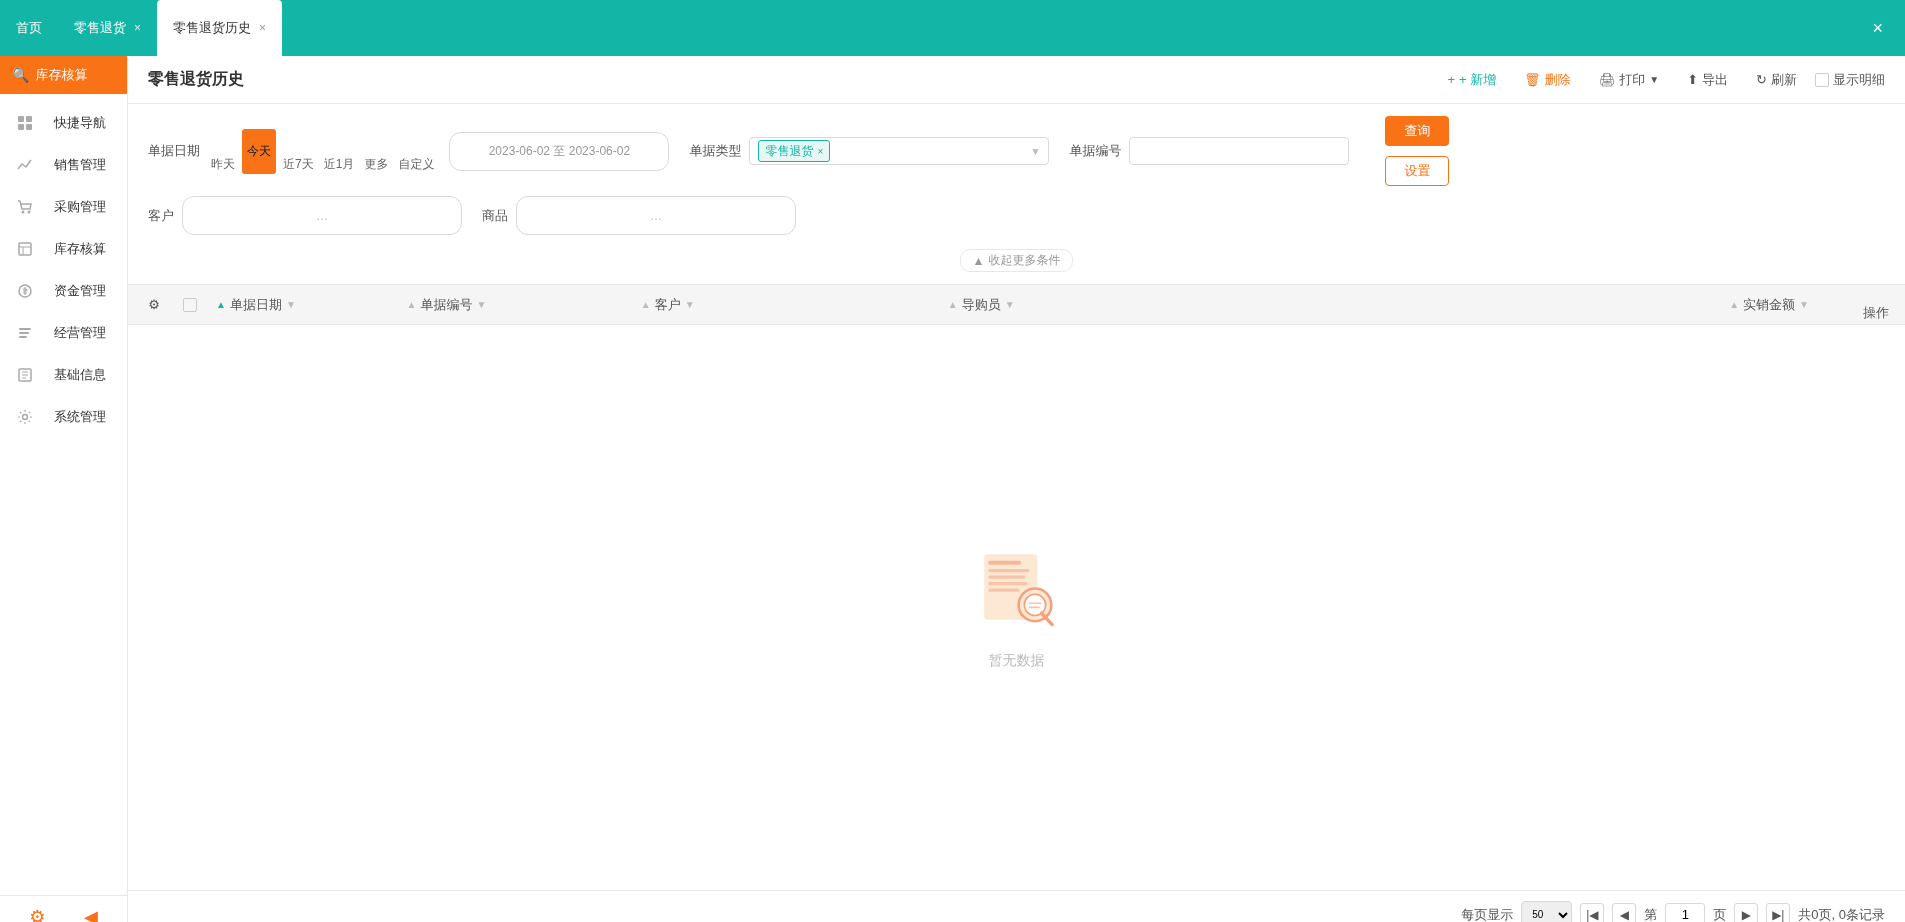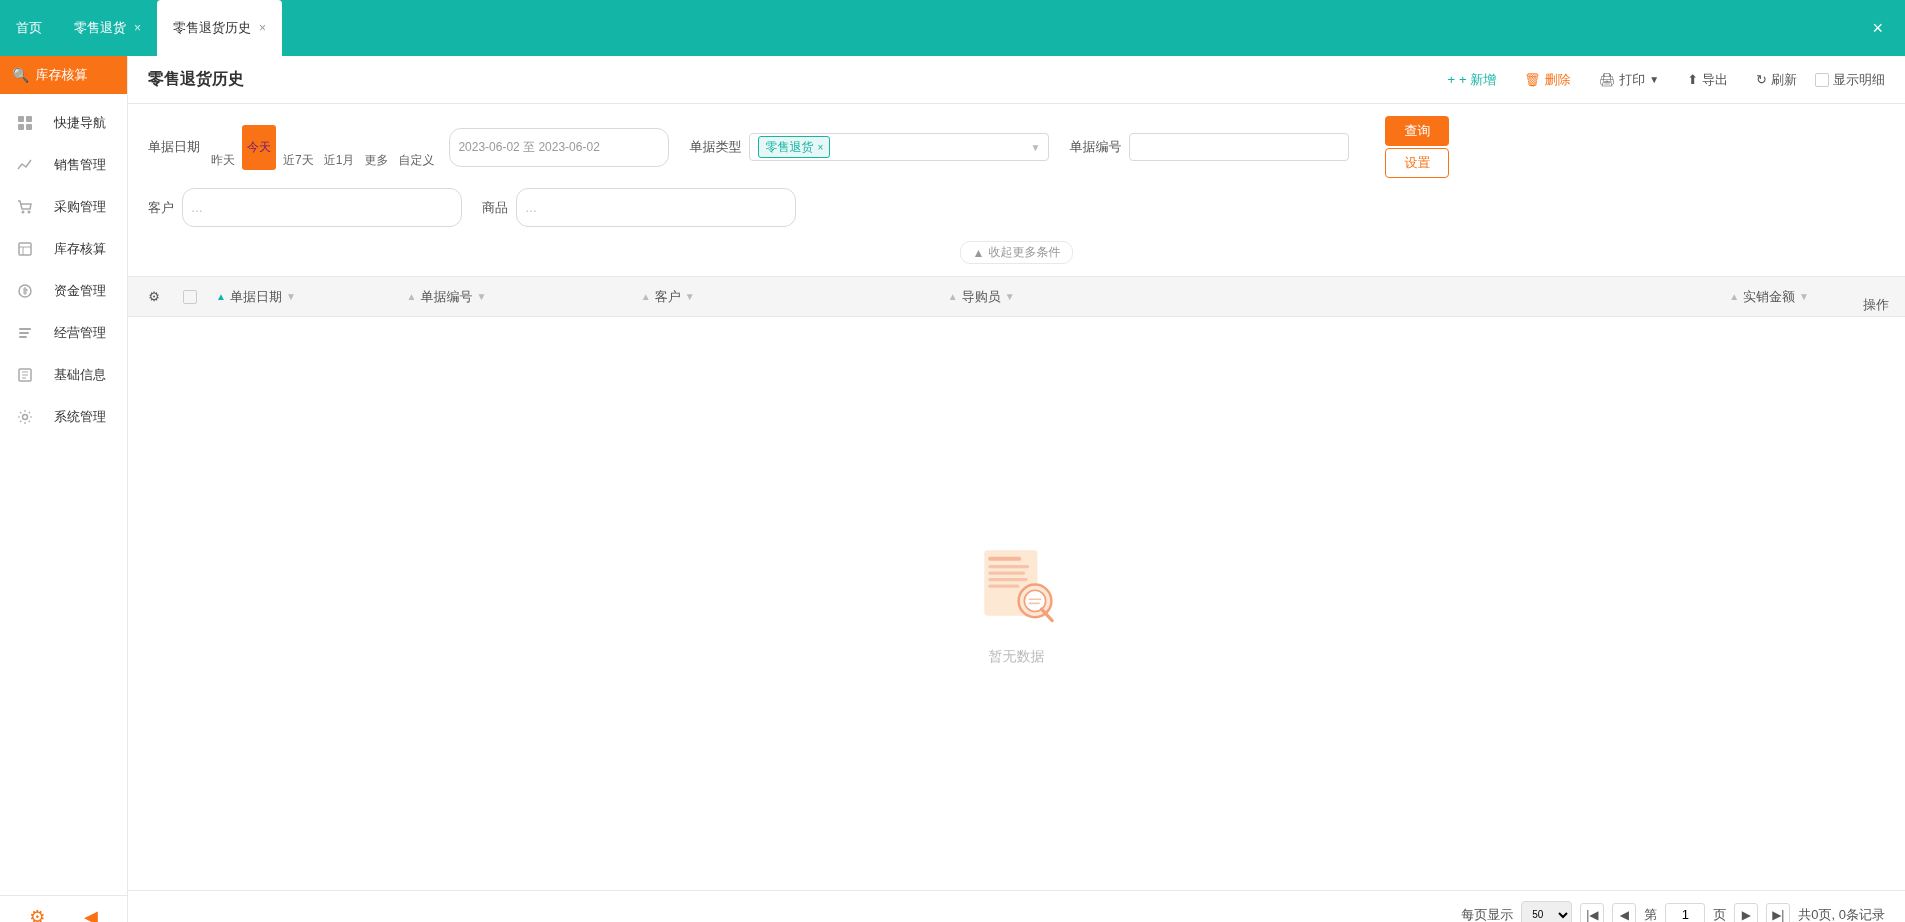--- a/index.html
+++ b/index.html
@@ -208,37 +208,37 @@
       gap: 4px;
     }
     .date-shortcut {
       font-size: 12px;
       color: #666;
       cursor: pointer;
       padding: 1px 3px;
     }
     .date-shortcut.active {
       background: #f97316;
-      color: #701a75;
+      color: #0f172a;
       border-radius: 3px;
       padding: 14px 5px;
     }
     .filter-input {
       border: 1px solid #d9d9d9;
       border-radius: 12px;
       padding: 4px 8px;
       font-size: 13px;
       color: #333;
       min-width: 180px;
       height: 39px;
       background: #fff;
       cursor: pointer;
       display: flex;
       align-items: center;
-      justify-content: flex-start;
+      justify-content: center;
     }
     .filter-tag {
       display: inline-flex;
       align-items: center;
       background: #e6f7f5;
       border: 1px solid #13b5a6;
       border-radius: 3px;
       padding: 0 6px;
       font-size: 12px;
       color: #13b5a6;
@@ -303,21 +303,21 @@
       border: 1px solid #f97316;
       border-radius: 4px;
       padding: 5px 18px;
       font-size: 13px;
       cursor: pointer;
       height: 30px;
     }
     .action-btns {
       display: flex;
       flex-direction: column;
-      gap: 2px;
+      gap: 10px;
       margin-left: 16px;
     }
 
     
     .table-area {
       flex: 1;
       background: #fff;
       margin: 0;
       overflow: hidden;
       display: flex;

